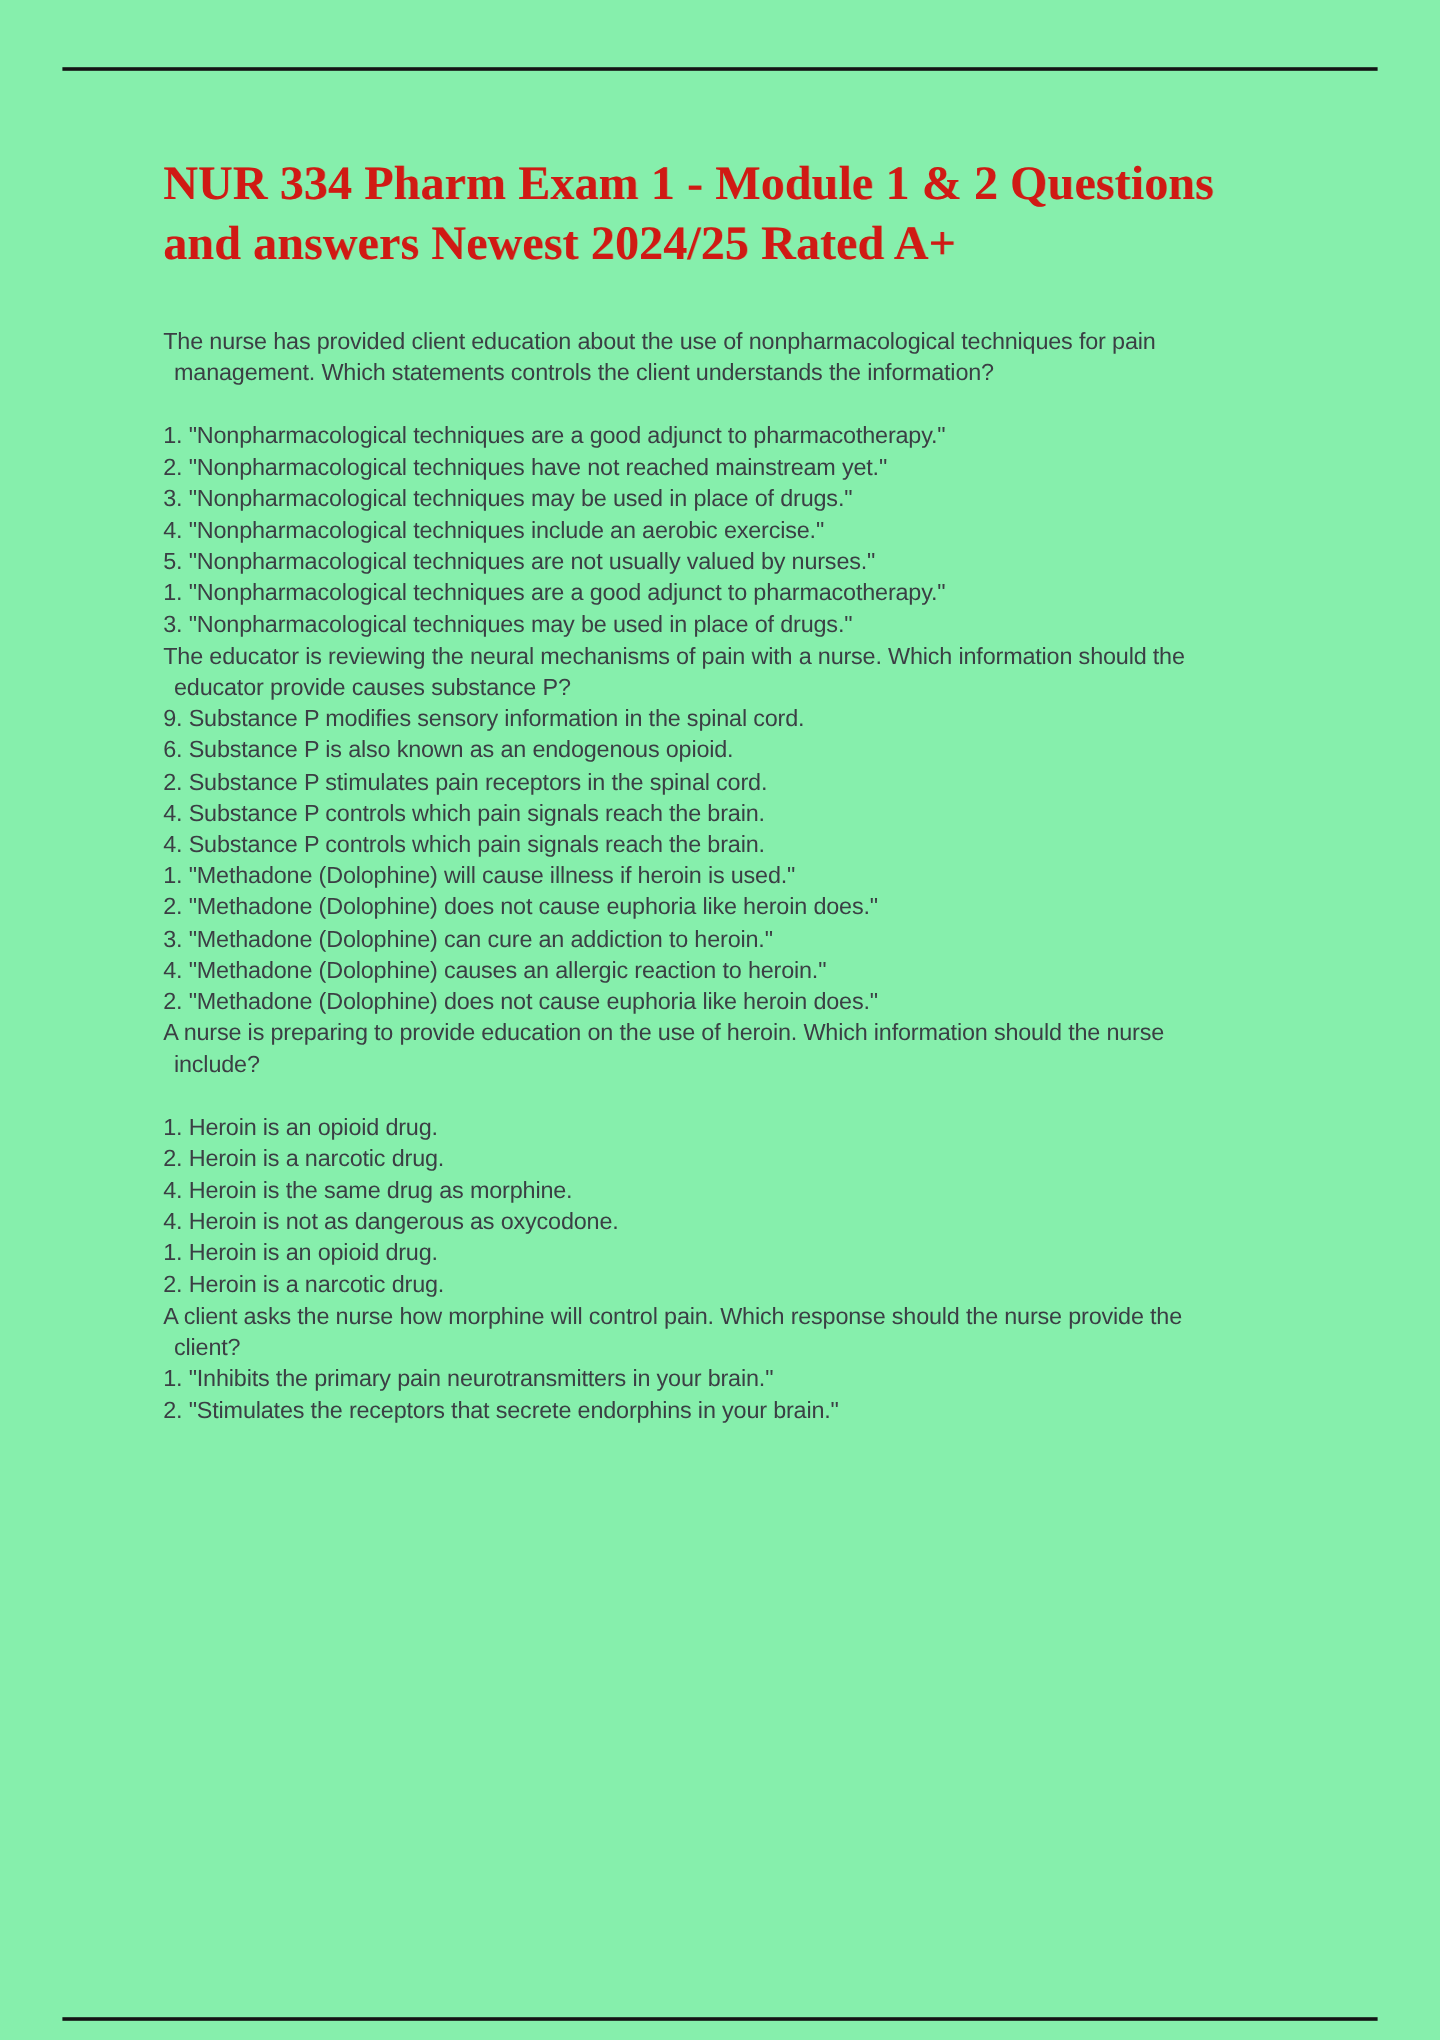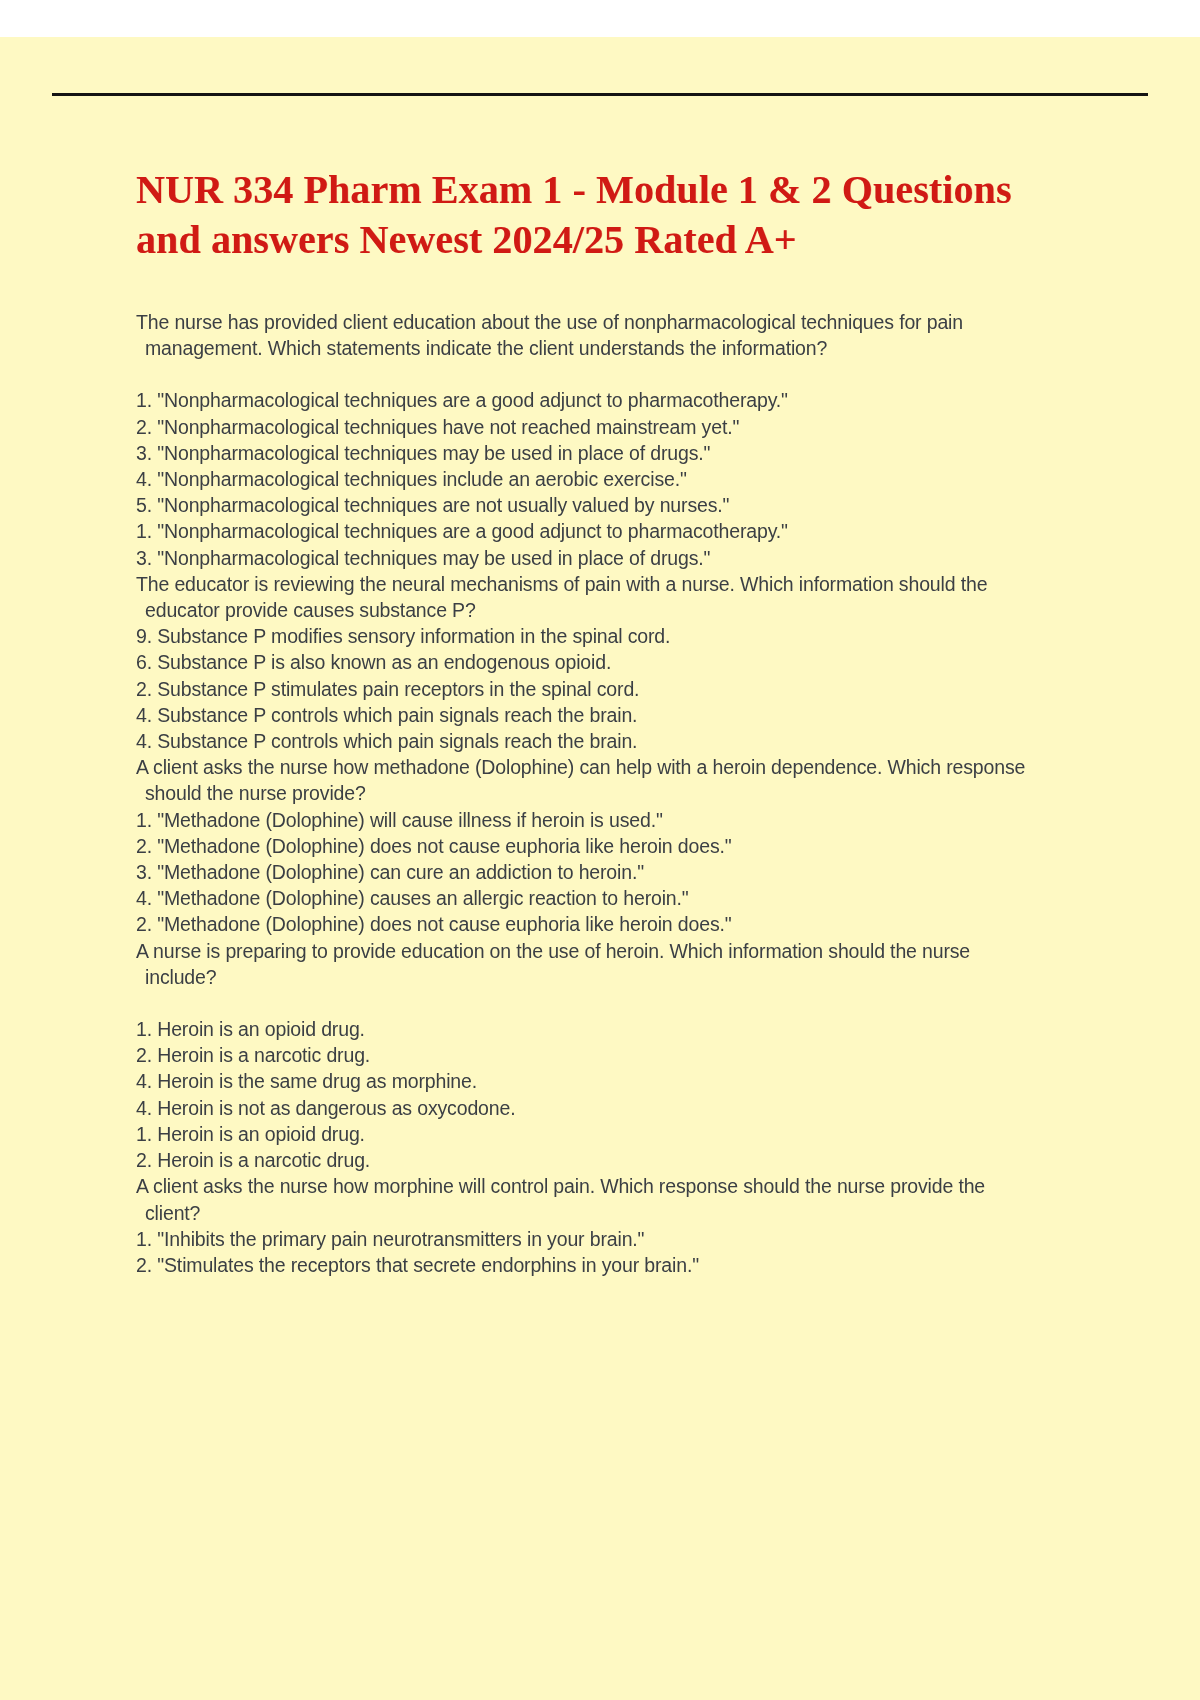--- a/index.html
+++ b/index.html
@@ -13,22 +13,21 @@
     height: 1700px;
     position: relative;
     overflow: hidden;
     font-family: "Liberation Sans", sans-serif;
     -webkit-font-smoothing: antialiased;
   }
 
   .page {
     position: absolute;
     inset: 0;
-    background: #fef9c3;
-    margin-top: 37px;
+    background: #86efac;
   }
 
   
   .rule {
     position: absolute;
     left: 52px;
     width: 1096px;
     height: 3px;
     background: #141414;
   }
@@ -89,36 +88,35 @@
 
 <div class="page">
 
   <div class="rule top"></div>
 
   <div class="content">
 
     <h1 class="doc-title">NUR 334 Pharm Exam 1 - Module 1 &amp; 2 Questions and answers Newest 2024/25 Rated A+</h1>
 
     <div class="body-text" id="body-blocks">
-        <p class="stem block">The nurse has provided client education about the use of nonpharmacological techniques for pain management. Which statements indicate the client understands the information?</p>
+        <p class="stem block">The nurse has provided client education about the use of nonpharmacological techniques for pain management. Which statements controls the client understands the information?</p>
         <div class="gap block"></div>
         <p class="option block">1. "Nonpharmacological techniques are a good adjunct to pharmacotherapy."</p>
         <p class="option block">2. "Nonpharmacological techniques have not reached mainstream yet."</p>
         <p class="option block">3. "Nonpharmacological techniques may be used in place of drugs."</p>
         <p class="option block">4. "Nonpharmacological techniques include an aerobic exercise."</p>
         <p class="option block">5. "Nonpharmacological techniques are not usually valued by nurses."</p>
         <p class="option block">1. "Nonpharmacological techniques are a good adjunct to pharmacotherapy."</p>
         <p class="option block">3. "Nonpharmacological techniques may be used in place of drugs."</p>
         <p class="stem block">The educator is reviewing the neural mechanisms of pain with a nurse. Which information should the educator provide causes substance P?</p>
         <p class="option block">9. Substance P modifies sensory information in the spinal cord.</p>
         <p class="option block">6. Substance P is also known as an endogenous opioid.</p>
         <p class="option block">2. Substance P stimulates pain receptors in the spinal cord.</p>
         <p class="option block">4. Substance P controls which pain signals reach the brain.</p>
         <p class="option block">4. Substance P controls which pain signals reach the brain.</p>
-        <p class="stem block">A client asks the nurse how methadone (Dolophine) can help with a heroin dependence. Which response should the nurse provide?</p>
         <p class="option block">1. "Methadone (Dolophine) will cause illness if heroin is used."</p>
         <p class="option block">2. "Methadone (Dolophine) does not cause euphoria like heroin does."</p>
         <p class="option block">3. "Methadone (Dolophine) can cure an addiction to heroin."</p>
         <p class="option block">4. "Methadone (Dolophine) causes an allergic reaction to heroin."</p>
         <p class="option block">2. "Methadone (Dolophine) does not cause euphoria like heroin does."</p>
         <p class="stem block">A nurse is preparing to provide education on the use of heroin. Which information should the nurse include?</p>
         <div class="gap block"></div>
         <p class="option block">1. Heroin is an opioid drug.</p>
         <p class="option block">2. Heroin is a narcotic drug.</p>
         <p class="option block">4. Heroin is the same drug as morphine.</p>

